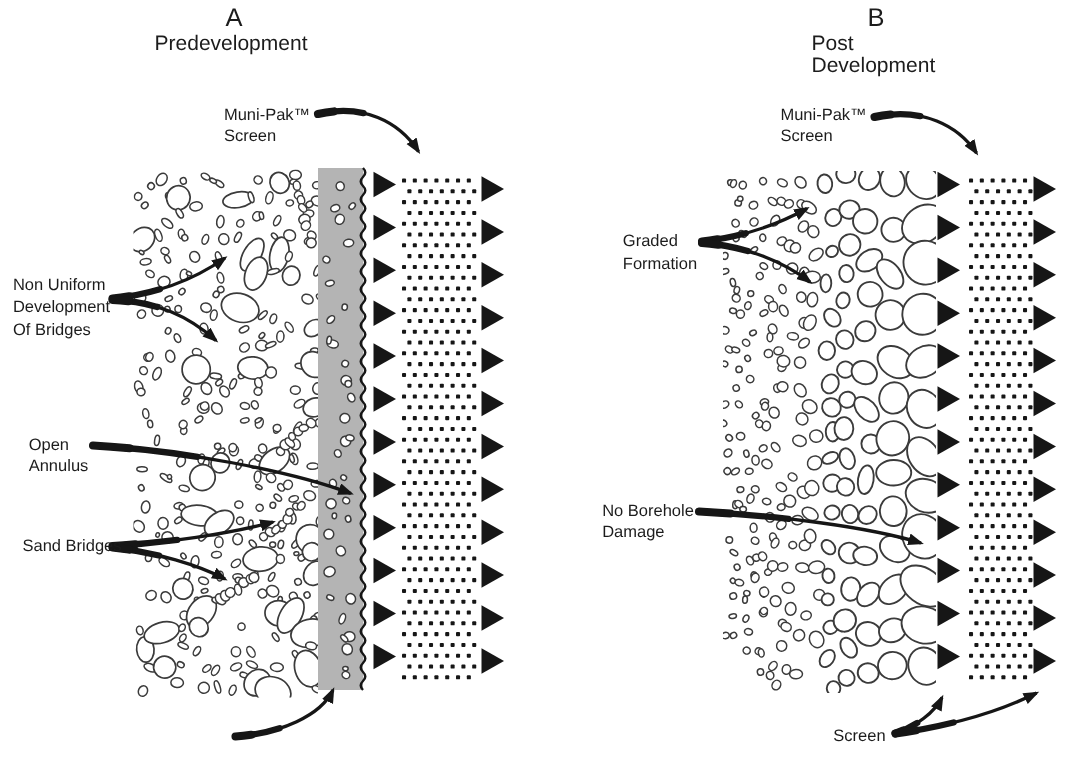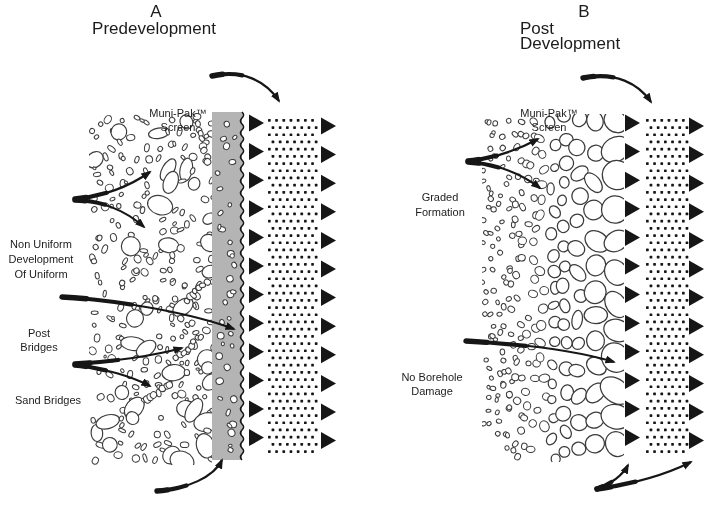--- a/index.html
+++ b/index.html
@@ -1,25 +1,25 @@
 <!DOCTYPE html>
 <html><head>
 <meta charset="utf-8">
 <style>
   html,body{margin:0;padding:0;background:#fff;}
   #canvas{
     position:relative;width:712px;height:515px;background:#ffffff;
     font-family:"Liberation Sans", sans-serif;color:#1c1c1c;overflow:hidden;
   }
   #diagram-svg{position:absolute;left:0;top:0;}
-  .lbl{position:absolute;text-align:center;font-size:11px;line-height:14px;white-space:nowrap;transform:translateX(-50%);margin-top:36px;}
+  .lbl{position:absolute;text-align:left;font-size:11px;line-height:14px;white-space:nowrap;transform:translateX(-50%);}
   .lbl span{display:block;}
   .lbl.three{line-height:15px;}
   .panel-letter{position:absolute;font-size:17px;line-height:18px;transform:translateX(-50%);}
-  .panel-title{position:absolute;font-size:17px;line-height:15px;transform:translateX(-50%);}
+  .panel-title{position:absolute;font-size:14px;line-height:15px;transform:translateX(-50%);}
 </style>
 </head>
 <body>
 
 <div id="canvas">
 
   <svg id="diagram-svg" width="712" height="515" viewBox="0 0 712 515">
       <defs>
         <marker id="ah" markerUnits="userSpaceOnUse" markerWidth="13" markerHeight="11" refX="8.5" refY="4" orient="auto">
           <polygon points="0,0 10.5,4 0,8" fill="#161616"></polygon>
@@ -1339,38 +1339,38 @@
     </svg>
 
   <div class="panel-letter" style="left:156px;top:3px">A</div>
   <div class="panel-title" style="left:154px;top:21px">Predevelopment</div>
 
   <div class="lbl" style="left:178px;top:70px">
     <span>Muni-Pak™</span>
     <span>Screen</span>
   </div>
 
-  <div class="lbl three" style="left:41px;top:201px">
+  <div class="lbl three" style="left:41px;top:183px">
     <span>Non Uniform</span>
     <span>Development</span>
-    <span>Of Uniform</span>
+    <span>Of Bridges</span>
   </div>
 
   <div class="lbl" style="left:39px;top:290px">
-    <span>Post</span>
-    <span>Bridges</span>
+    <span>Open</span>
+    <span>Annulus</span>
   </div>
 
   <div class="lbl" style="left:48px;top:357px">
     <span>Sand Bridges</span>
   </div>
 
 
   <div class="panel-letter" style="left:584px;top:3px">B</div>
-  <div class="panel-title" style="left:584px;top:21px">Post Development</div>
+  <div class="panel-title" style="left:598px;top:21px">Post Development</div>
 
   <div class="lbl" style="left:549px;top:70px">
     <span>Muni-Pak™</span>
     <span>Screen</span>
   </div>
 
   <div class="lbl" style="left:432px;top:334px">
     <span>No Borehole</span>
     <span>Damage</span>
   </div>

